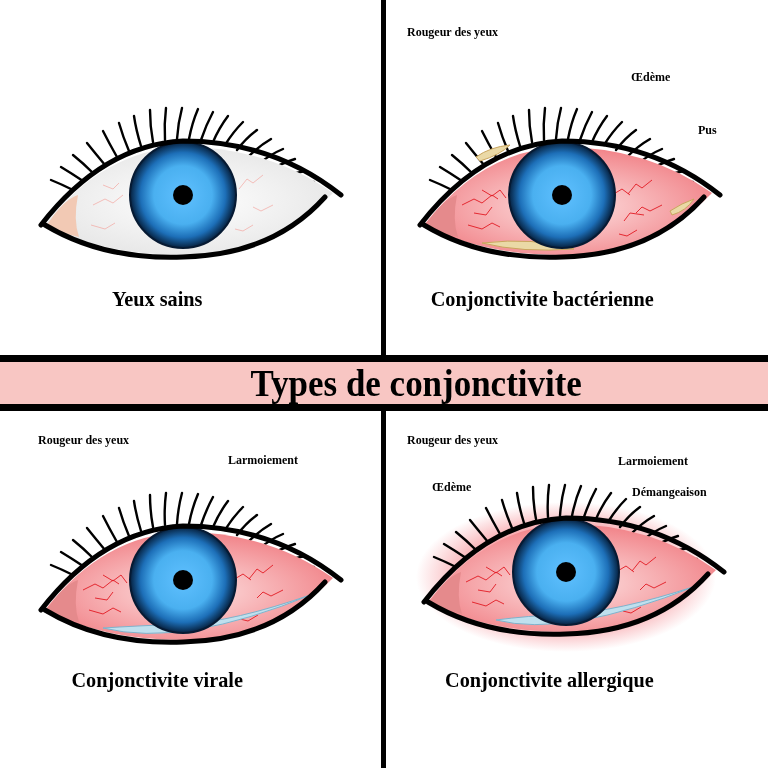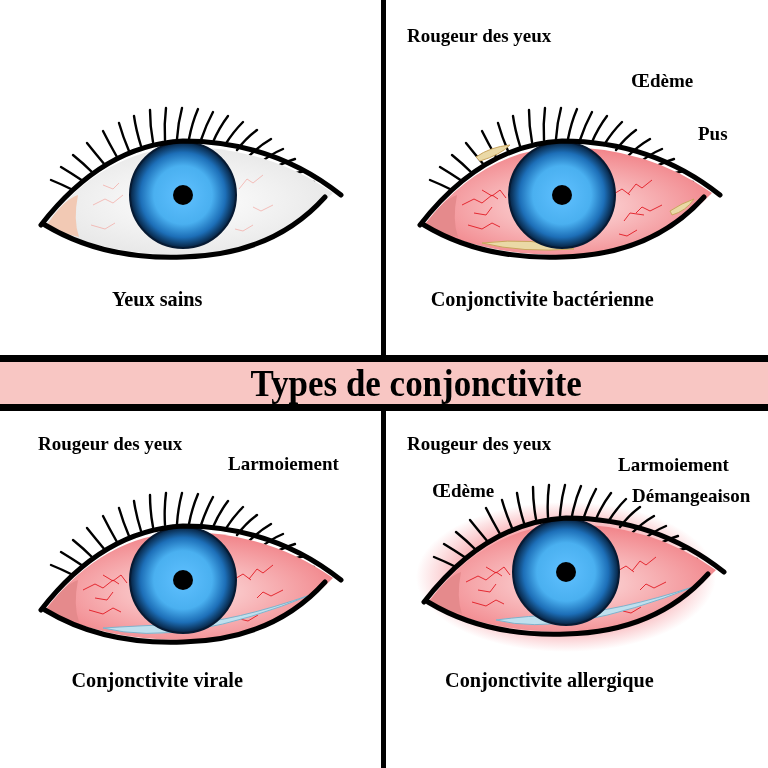--- a/index.html
+++ b/index.html
@@ -10,21 +10,21 @@
   .vline.top { top:0; height:356px; }
   .vline.bot { top:410px; height:358px; }
   .title-bar { position:absolute; left:0; top:355px; width:768px; height:56px;
                background:#000; }
   .title-bar .pink { position:absolute; left:0; top:7px; width:768px; height:42px;
                background:#f8c6c3; display:flex; align-items:center; justify-content:center;padding-left:32px; }
   .title-text { font-family:"Liberation Serif","DejaVu Serif",serif; font-weight:bold;
                font-size:38px; color:#000; letter-spacing:0px; transform:scaleX(0.92); }
   .label { position:absolute; font-family:"Liberation Serif","DejaVu Serif",serif;
            font-weight:bold; color:#000; white-space:nowrap; }
-  .symptom { font-size:19px; }
+  .symptom { font-size:12px; }
   .caption { font-size:22px; transform:scaleX(0.92); transform-origin:center; }
   svg.eye { position:absolute; overflow:visible; }
 </style>
 </head>
 <body>
 
 <div class="canvas">
 
   <div class="vline top"></div>
   <div class="vline bot"></div>

